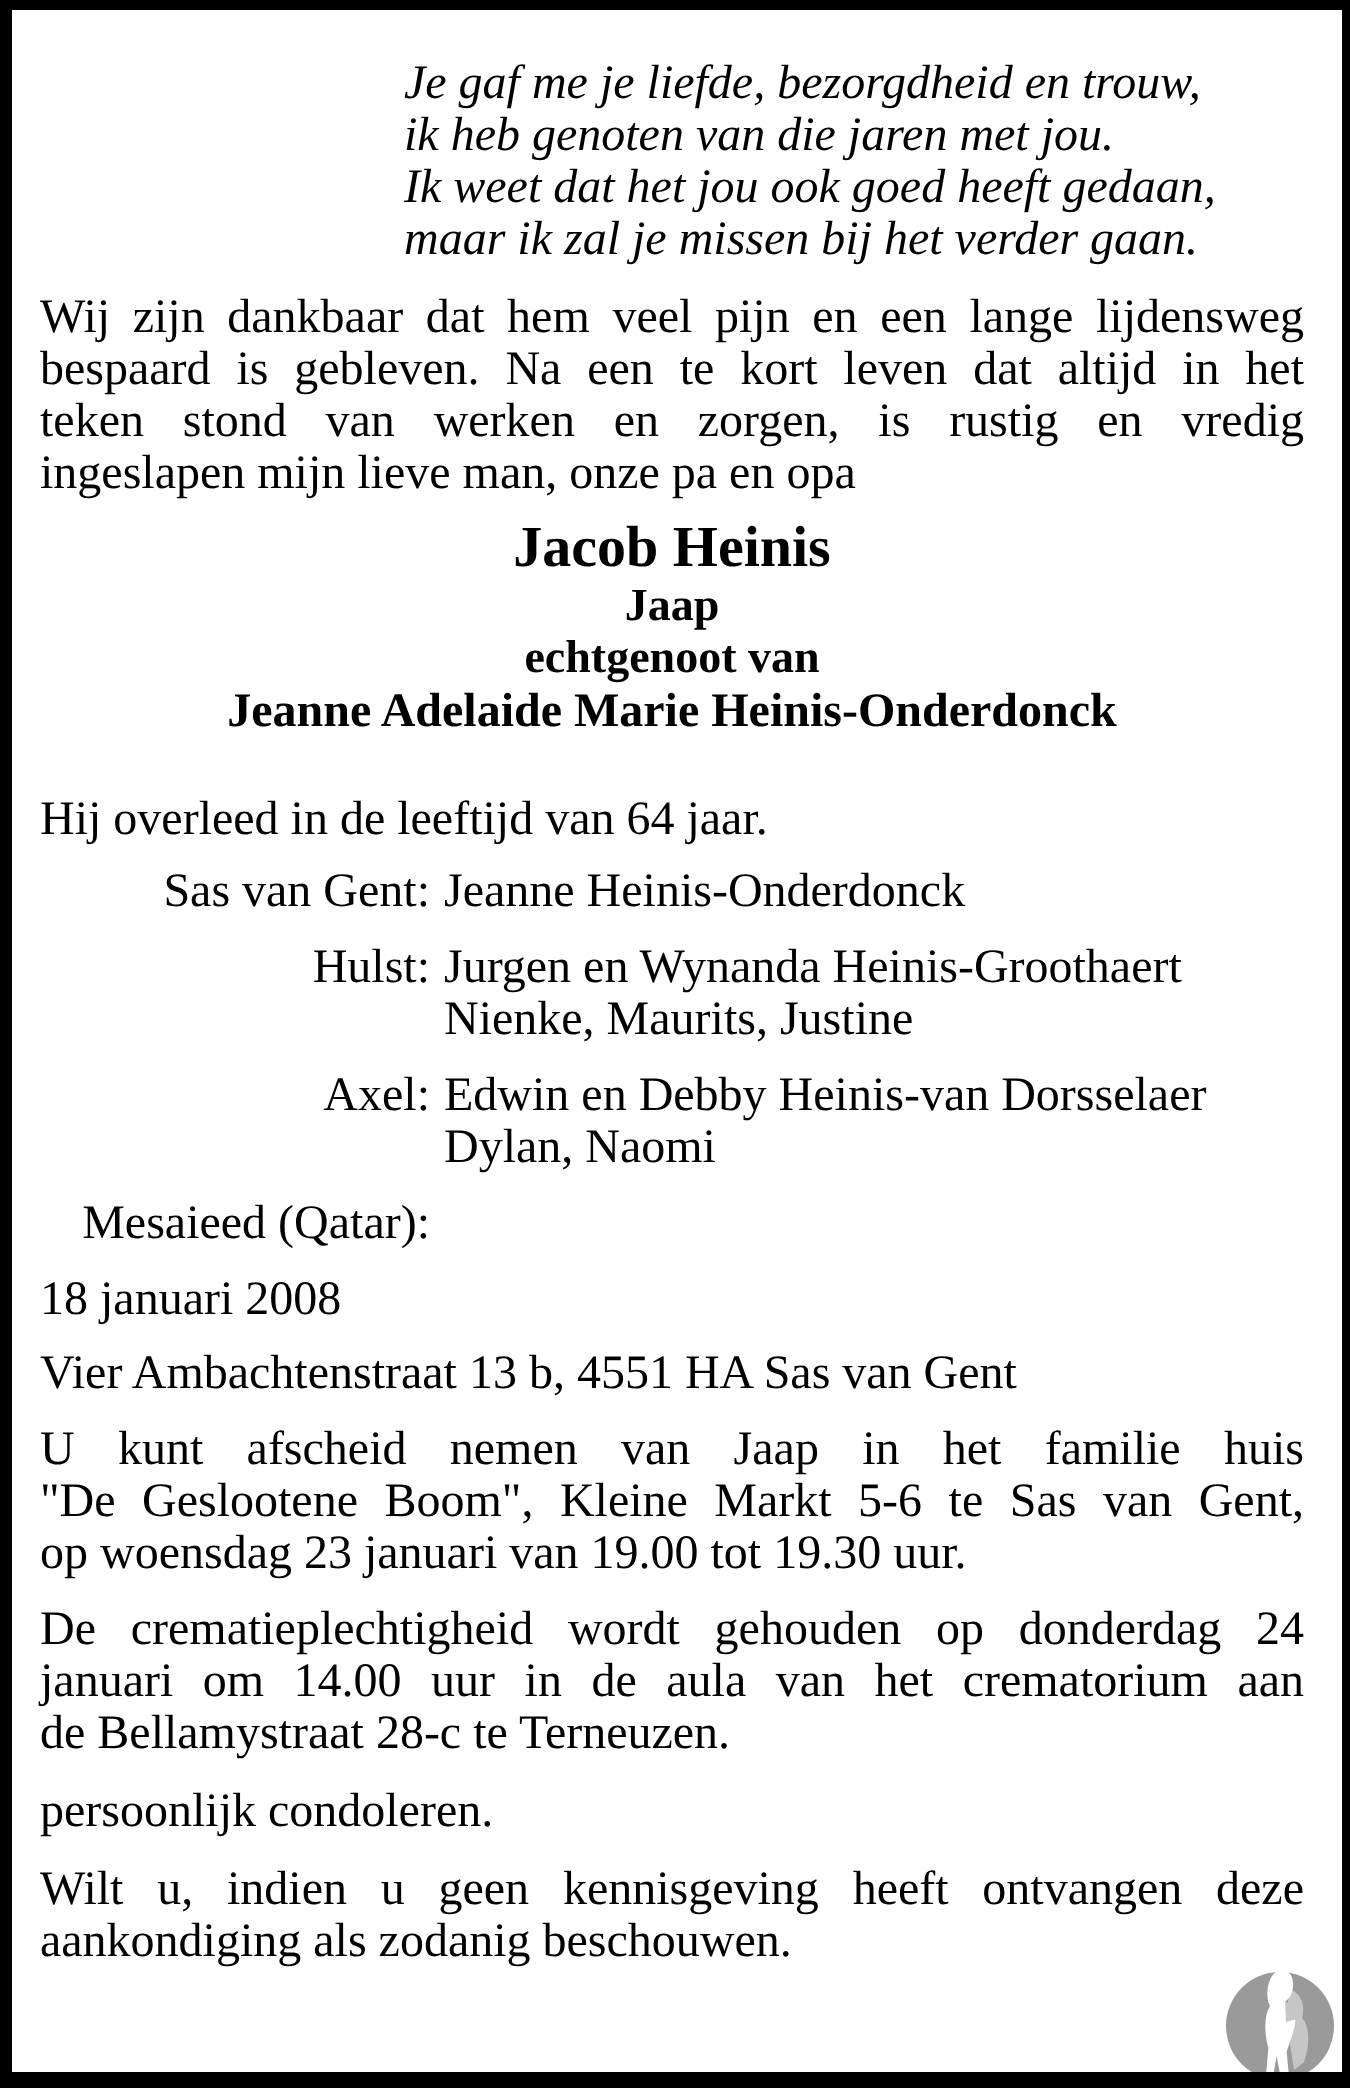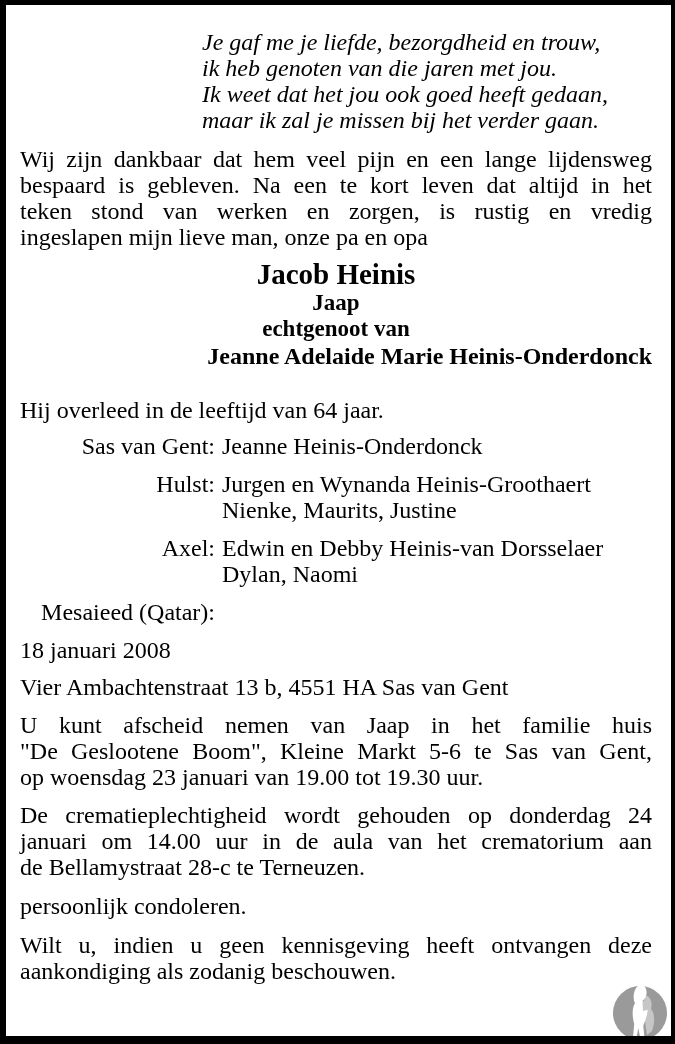--- a/index.html
+++ b/index.html
@@ -59,21 +59,20 @@
   }
   .nickname, .relation {
     font-size: 23px;
     line-height: 26px;
     font-weight: bold;
   }
   .spouse-name {
     font-size: 24px;
     line-height: 28px;
     font-weight: bold;
-    text-align: right;
   }
   .age-line { margin-bottom: 10px; }
   .family { margin-bottom: 0; }
   .fam-row {
     display: flex;
     margin-bottom: 12px;
   }
   .fam-place {
     flex: 0 0 195px;
     width: 195px;

